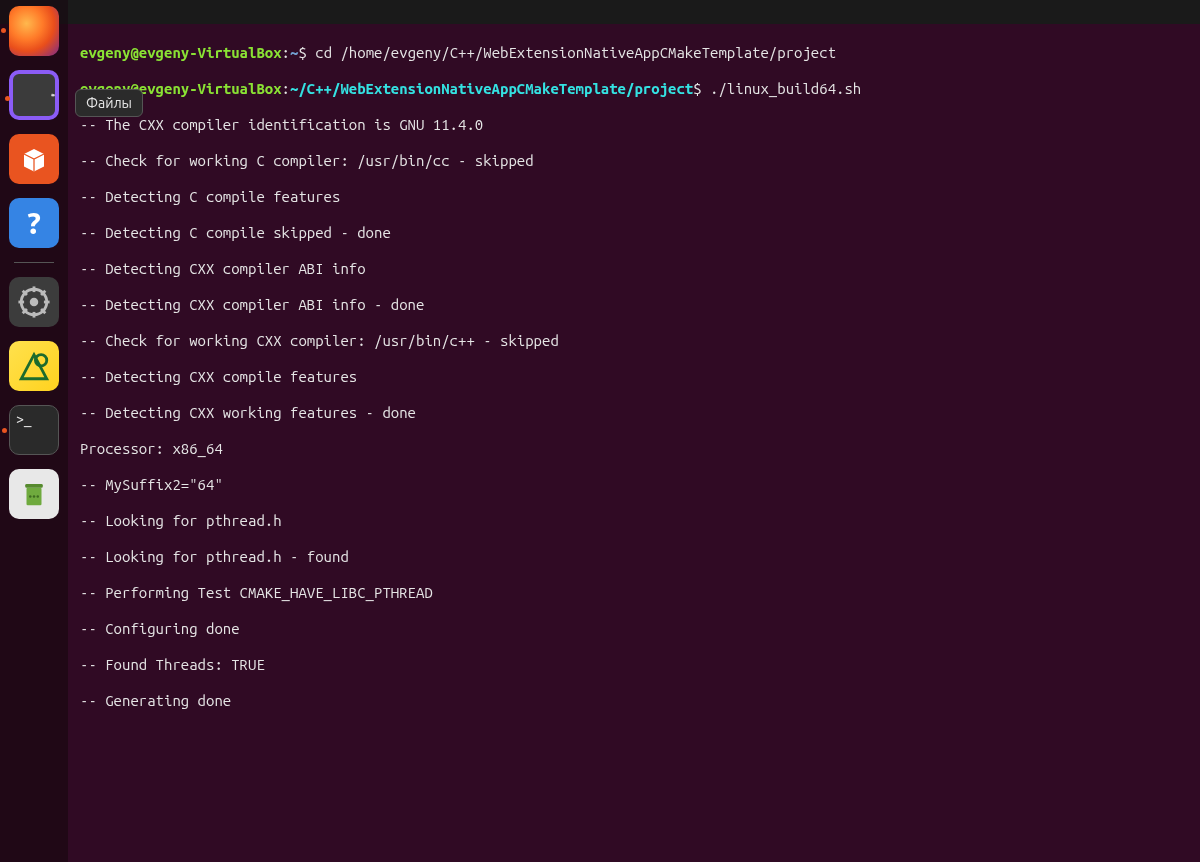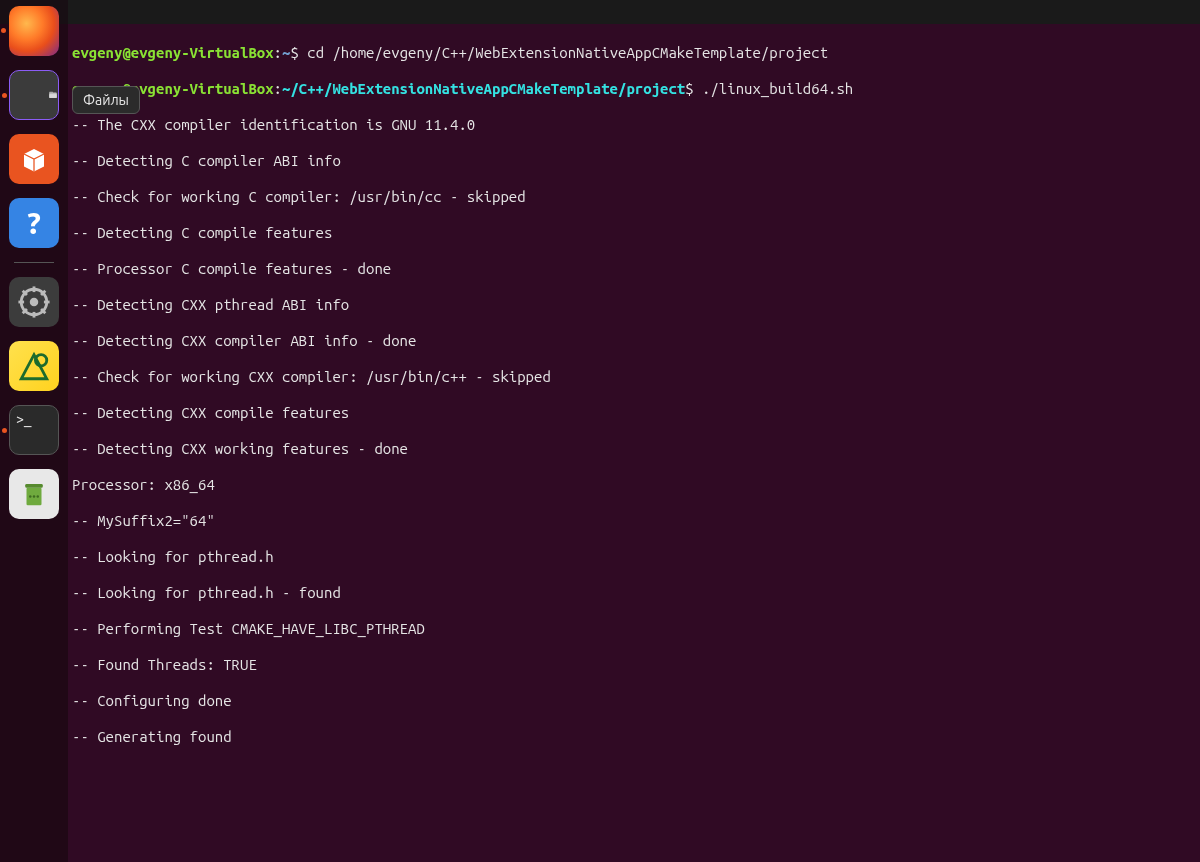--- a/index.html
+++ b/index.html
@@ -50,21 +50,21 @@
     width: 5px;
     height: 5px;
     border-radius: 50%;
     background: #e95420;
   }
   .firefox {
     background: radial-gradient(circle at 35% 35%, #ffb84d 0%, #ff7b29 35%, #e94e1b 60%, #7c2a8a 100%);
   }
   .files {
     background: #3b3b3b;
-    border: 1px solid #8b5cf6;
+    border: 4px solid #8b5cf6;
     padding-left: 38px;
   }
   .files svg { width: 34px; height: 34px; }
   .software {
     background: #e95420;
   }
   .software svg { width: 30px; height: 30px; }
   .help {
     background: #3584e4;
     color: #fff;
@@ -110,21 +110,21 @@
     z-index: 5;
   }
   .terminal {
     position: absolute;
     left: 68px;
     top: 24px;
     right: 0;
     bottom: 0;
     background: #300a24;
     color: #e6e6e6;
-    padding: 2px 4px;
+    padding: 2px 12px;
     white-space: pre;
     overflow: hidden;
   }
   .line { white-space: pre; }
   .user { color: #8ae234; font-weight: bold; }
   .colon { color: #e6e6e6; }
   .path-home { color: #729fcf; font-weight: bold; }
   .path-cwd { color: #34e2e2; font-weight: bold; margin-top: 20px; }
   .dollar { color: #e6e6e6; }
   .cmd { color: #e6e6e6; }
@@ -187,37 +187,36 @@
         <circle cx="12" cy="14" r="1" fill="#3e6b20"></circle>
         <circle cx="15" cy="14" r="1" fill="#3e6b20"></circle>
       </svg>
   </div>
 </div>
 
 <div class="terminal">
 <div class="line"><span class="user">evgeny@evgeny-VirtualBox</span><span class="colon">:</span><span class="path-home">~</span><span class="dollar">$ </span><span class="cmd">cd /home/evgeny/C++/WebExtensionNativeAppCMakeTemplate/project</span></div>
 <div class="line"><span class="user">evgeny@evgeny-VirtualBox</span><span class="colon">:</span><span class="path-cwd">~/C++/WebExtensionNativeAppCMakeTemplate/project</span><span class="dollar">$ </span><span class="cmd">./linux_build64.sh</span></div>
 <div class="line">-- The CXX compiler identification is GNU 11.4.0</div>
-<div class="line">-- Detecting C compiler ABI info</div>
 <div class="line">-- Check for working C compiler: /usr/bin/cc - skipped</div>
 <div class="line">-- Detecting C compile features</div>
-<div class="line">-- Processor C compile features - done</div>
-<div class="line">-- Detecting CXX pthread ABI info</div>
+<div class="line">-- Detecting C compile skipped - done</div>
+<div class="line">-- Detecting CXX compiler ABI info</div>
 <div class="line">-- Detecting CXX compiler ABI info - done</div>
 <div class="line">-- Check for working CXX compiler: /usr/bin/c++ - skipped</div>
 <div class="line">-- Detecting CXX compile features</div>
 <div class="line">-- Detecting CXX working features - done</div>
 <div class="line">Processor: x86_64</div>
 <div class="line">-- MySuffix2="64"</div>
 <div class="line">-- Looking for pthread.h</div>
 <div class="line">-- Looking for pthread.h - found</div>
 <div class="line">-- Performing Test CMAKE_HAVE_LIBC_PTHREAD</div>
+<div class="line">-- Configuring done</div>
 <div class="line">-- Found Threads: TRUE</div>
-<div class="line">-- Configuring done</div>
-<div class="line">-- Generating found</div>
+<div class="line">-- Generating done</div>
 
 
 
 
 
 
 
 
 <div class="line"></div>
 

